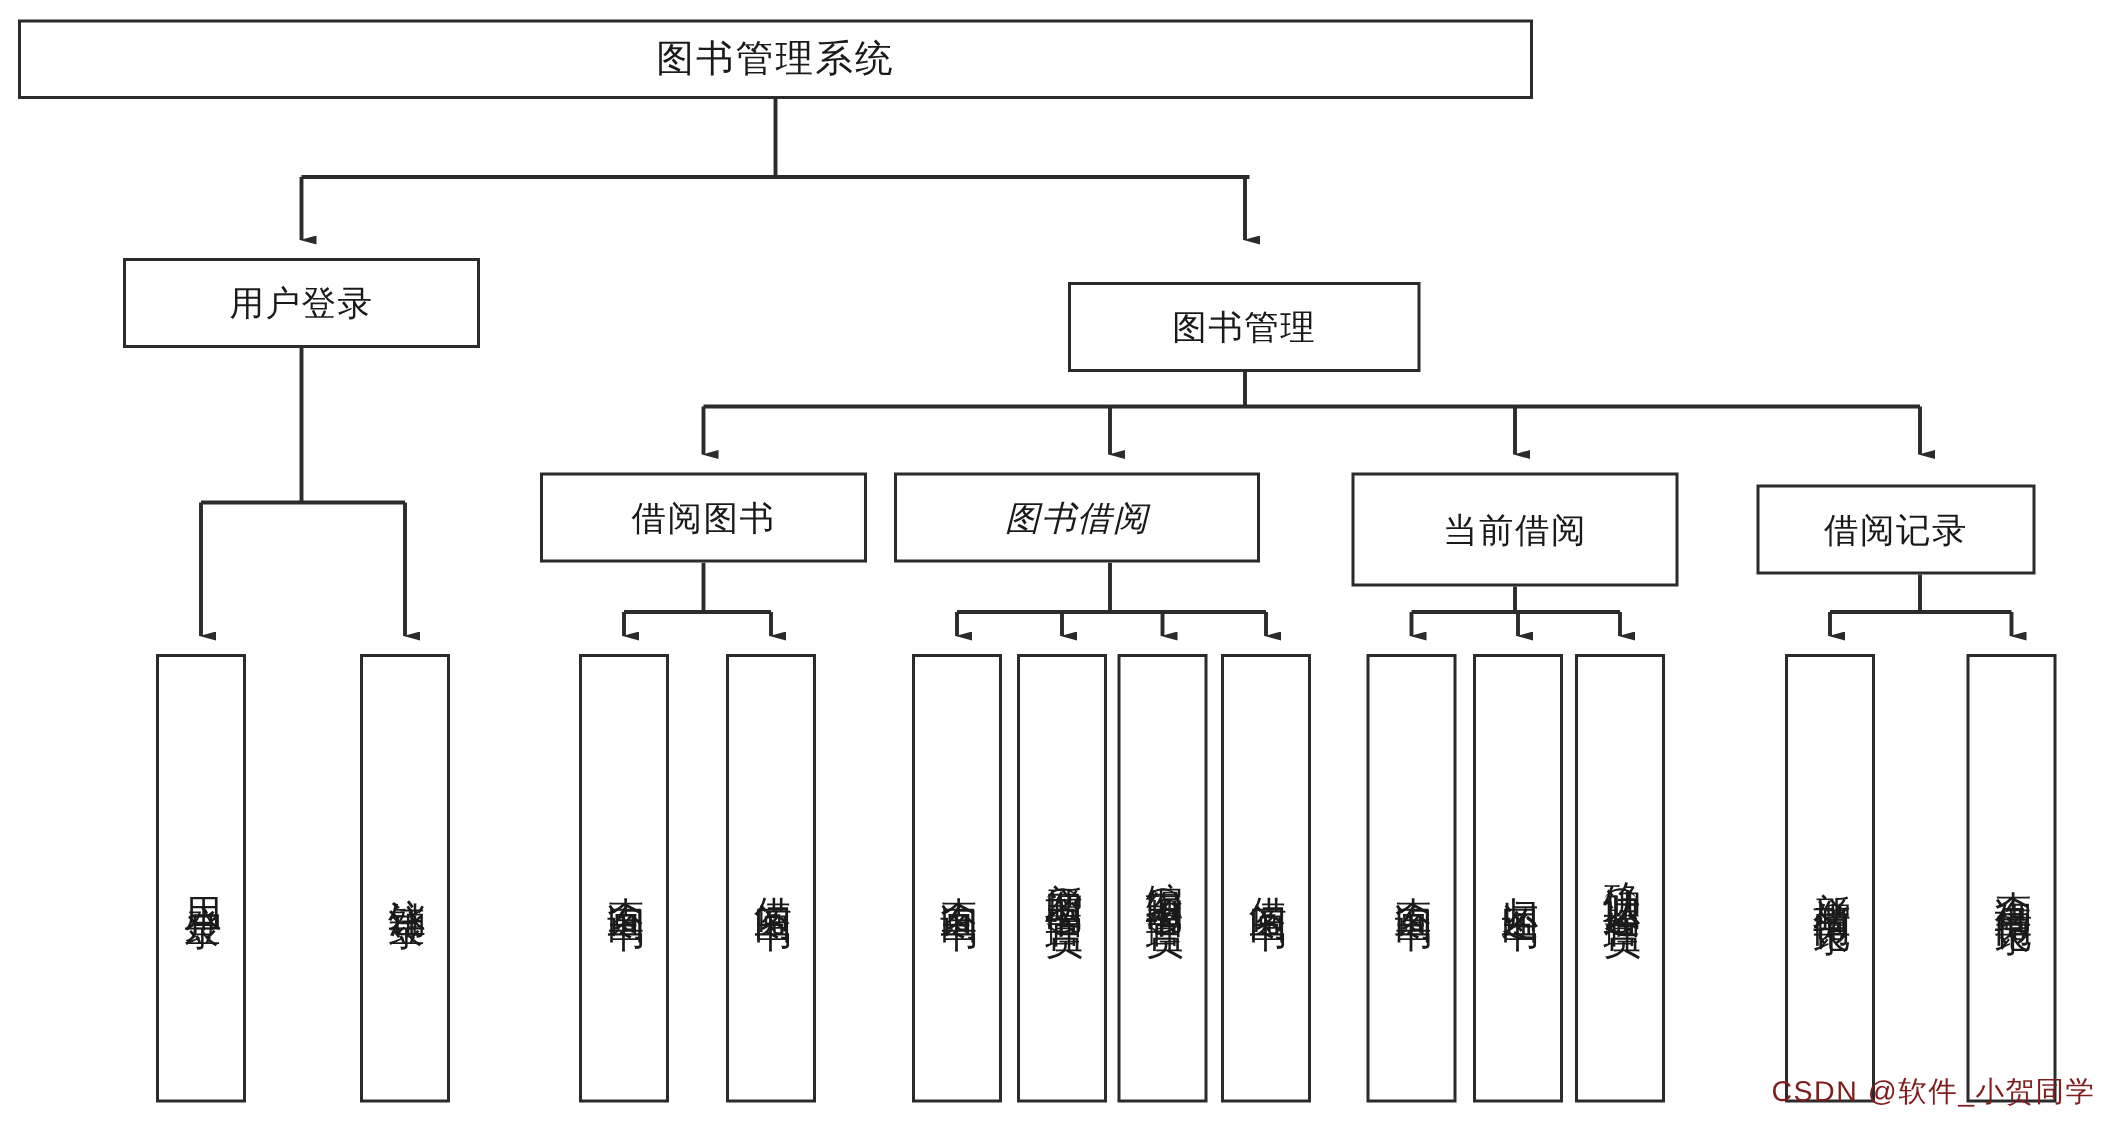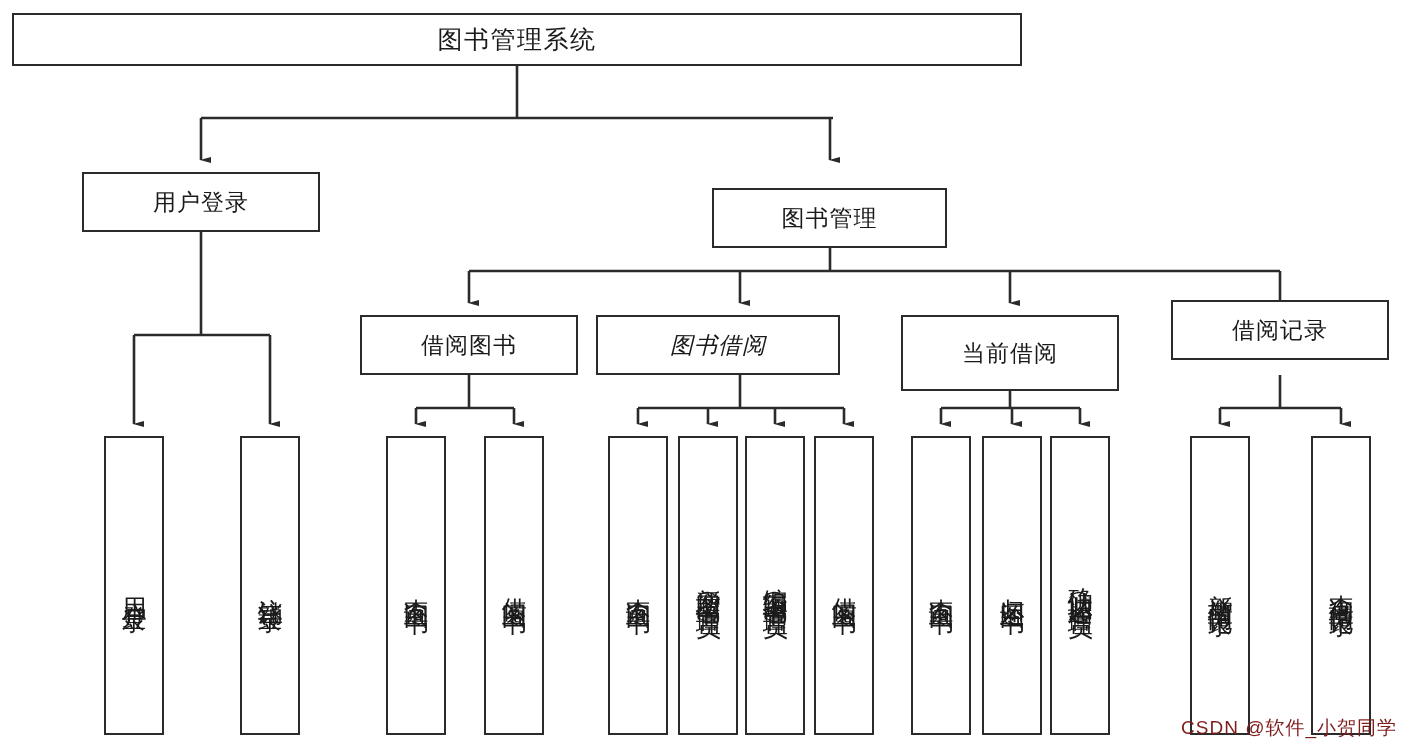--- a/index.html
+++ b/index.html
@@ -140,21 +140,21 @@
 
   <div class="node h" style="left: 360px; top: 315px; width: 218px; height: 60px;">
     <span class="label">借阅图书</span>
   </div>
   <div class="node h" style="left: 596px; top: 315px; width: 244px; height: 60px; font-style: italic;">
     <span class="label">图书借阅</span>
   </div>
   <div class="node h" style="left: 901px; top: 315px; width: 218px; height: 76px;">
     <span class="label">当前借阅</span>
   </div>
-  <div class="node h" style="left: 1171px; top: 300px; width: 218px; height: 60px;">
+  <div class="node h" style="left: 1171px; top: 323px; width: 186px; height: 60px;">
     <span class="label">借阅记录</span>
   </div>
 
   <div class="node v" style="left: 104px; top: 436px; width: 60px; height: 299px;">
     <span class="label">用户登录</span>
   </div>
   <div class="node v" style="left: 240px; top: 436px; width: 60px; height: 299px;">
     <span class="label">注销登录</span>
   </div>
   <div class="node v" style="left: 386px; top: 436px; width: 60px; height: 299px;">

